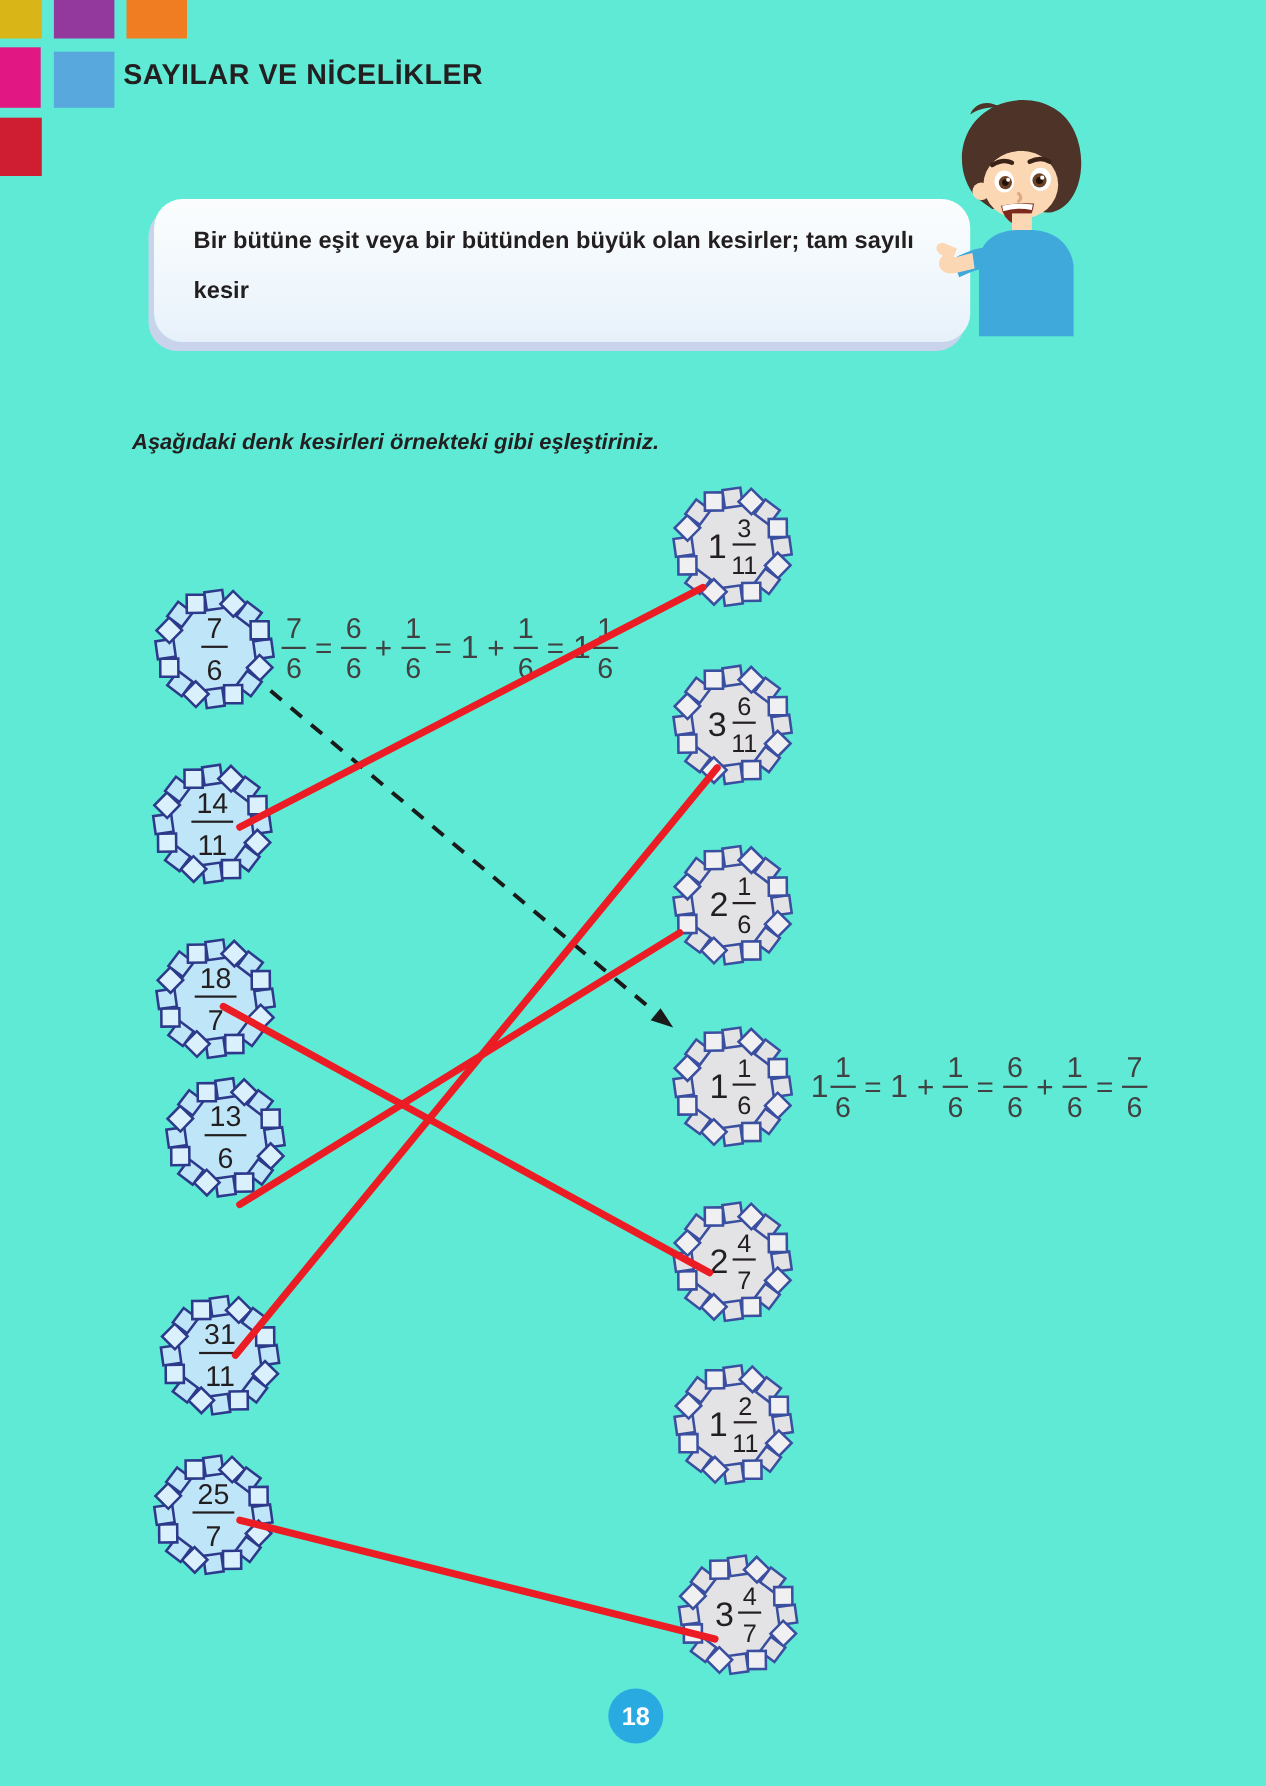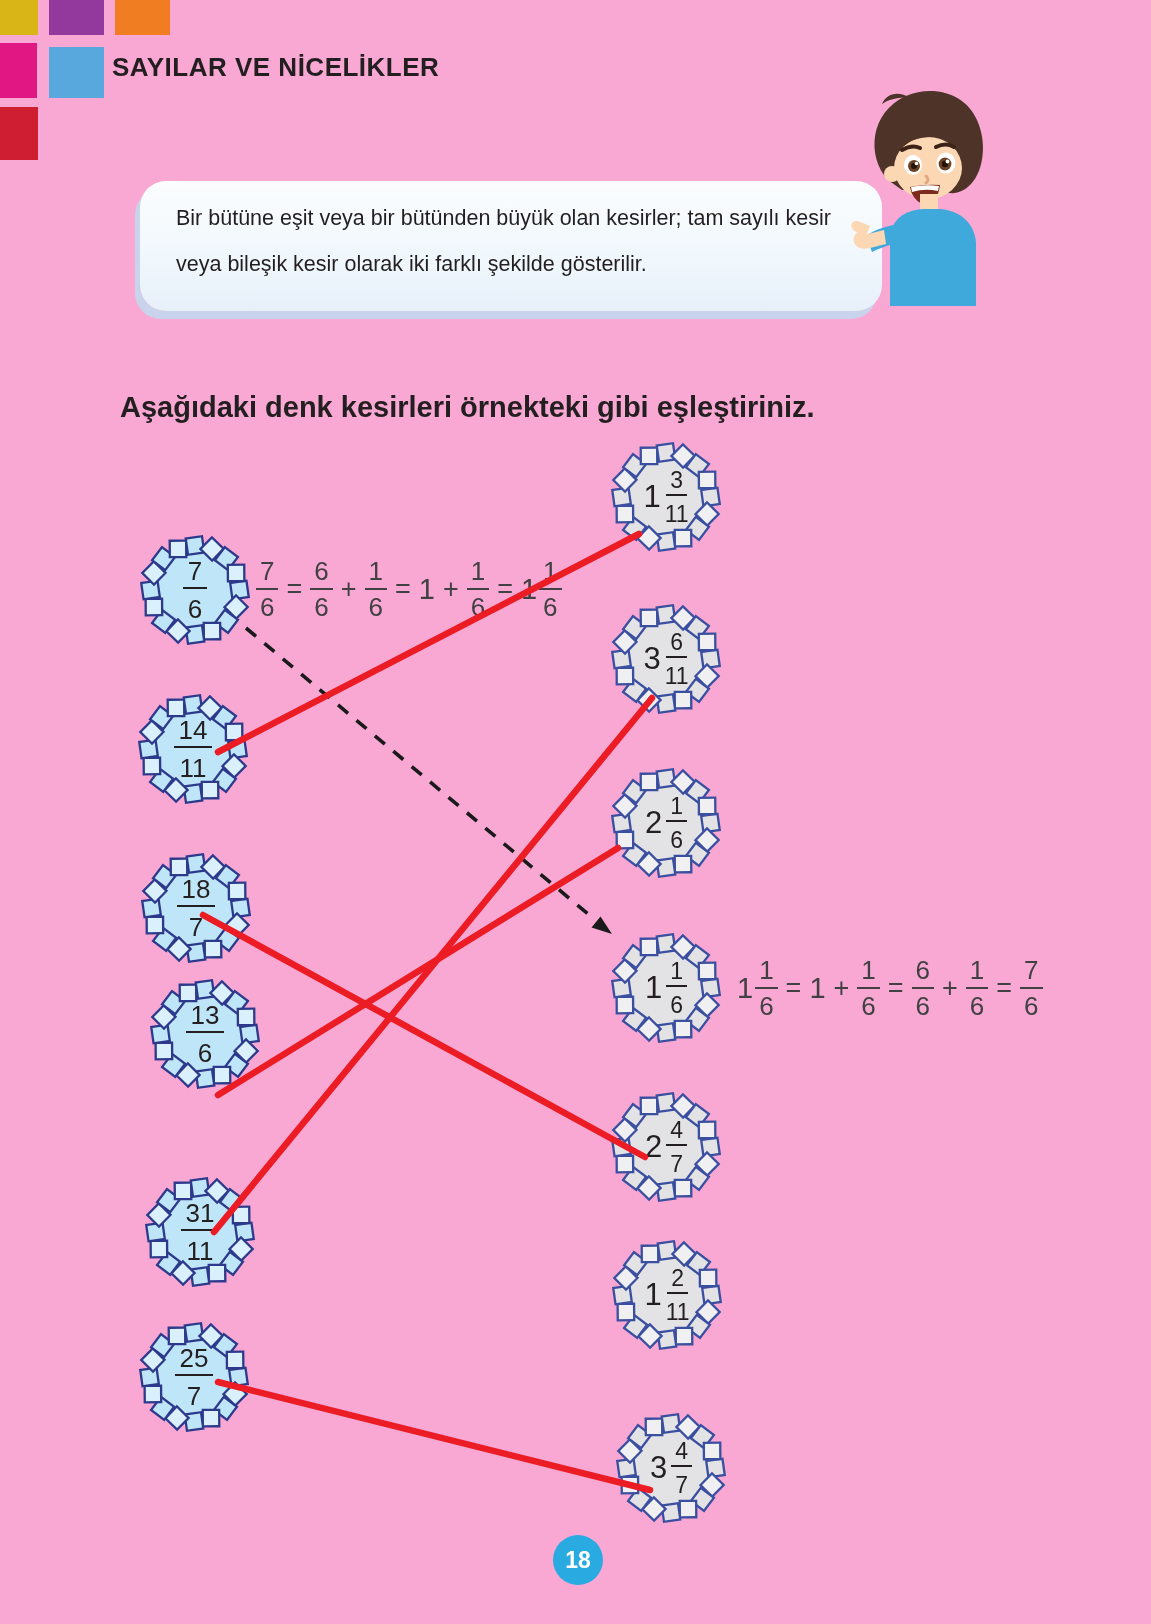--- a/index.html
+++ b/index.html
@@ -1,33 +1,33 @@
 <!DOCTYPE html>
 <html style="--square-yellow: #d9b517; --square-purple: #93399e; --square-orange: #f07d22; --square-magenta: #e11884; --square-blue: #58a8dd; --square-red: #cf1d31; --title-text: #231f20; --example-label: #3a4fa5; --example-icon-blue: #7cc5e8; --example-icon-pink: #d6569e; --callout-bg: #eef6fc; --callout-edge: #c9d3ec; --badge-left-fill: #bfe6f8; --badge-left-fill2: #daf1fd; --badge-left-stroke: #2d3a8c; --badge-right-fill: #e3e3e5; --badge-right-fill2: #f0f0f2; --badge-right-stroke: #3b4fa0; --fraction-text: #231f20; --equation-text: #414042; --match-line-red: #ec1c24; --dashed-line: #1a1a1a; --page-badge-bg: #29abe2; --page-badge-text: #ffffff; --boy-hair: #4e3428; --boy-skin: #fcd7b4; --boy-shirt: #3fa9dc;"><head>
 <meta charset="utf-8">
 <style>
   html,body{margin:0;padding:0;background:#fff;}
-  #page{position:relative;width:1151px;height:1624px;background:#f9a8d4;overflow:hidden;
+  #page{position:relative;width:1151px;height:1624px;background:#5eead4;overflow:hidden;
         font-family:"Liberation Sans","DejaVu Sans",sans-serif;color:var(--title-text,#231f20);}
   .sq{position:absolute;}
   .page-title{position:absolute;left:112px;top:52px;font-size:26px;font-weight:bold;
         letter-spacing:.5px;color:var(--title-text);}
   
   .callout{position:absolute;left:140px;top:181px;width:742px;height:130px;border-radius:26px;
         background:linear-gradient(180deg,#fbfdfe 0%,var(--callout-bg,#eef6fc) 70%,#e7f0fa 100%);
         box-shadow:-5px 8px 0 var(--callout-edge,#c9d3ec);z-index:2;}
-  .callout .txt{position:absolute;left:36px;top:14px;width:690px;font-size:21.5px;line-height:46px;}
+  .callout .txt{position:absolute;left:36px;top:14px;width:690px;font-size:21.5px;line-height:46px;font-weight:bold;}
   
   .boy{position:absolute;left:850px;top:84px;width:138px;height:222px;z-index:3;}
   
   .example-head{position:absolute;left:118px;top:328px;width:300px;height:52px;}
   .example-head .icon{position:absolute;left:0;top:2px;width:44px;height:48px;}
   .example-head .lbl{position:absolute;left:28px;top:6px;font-size:27px;font-weight:bold;
         color:var(--example-label,#3a4fa5);}
-  .instruction{position:absolute;left:120px;top:391px;font-size:29px;font-weight:bold;}
+  .instruction{position:absolute;left:120px;top:391px;font-size:20px;font-weight:bold;font-style:italic;}
   
   .badge{position:absolute;width:116px;height:116px;display:flex;align-items:center;justify-content:center;}
   .badge svg.rosette{position:absolute;inset:0;width:116px;height:116px;}
   .bfrac{position:relative;display:inline-flex;flex-direction:column;align-items:center;line-height:1;
         color:var(--fraction-text,#231f20);font-size:26px;}
   .bfrac .n{padding:0 5px 3px;border-bottom:2.5px solid var(--fraction-text,#231f20);}
   .bfrac .d{padding-top:7px;}
   .bmix{position:relative;display:inline-flex;align-items:center;color:var(--fraction-text,#231f20);}
   .bmix .whole{font-size:31px;margin-right:4px;}
   .bmix .bfrac{font-size:23px;}
@@ -62,21 +62,20 @@
   <div class="sq" style="left:115px;top:0;width:55px;height:35px;background:var(--square-orange)"></div>
   <div class="sq" style="left:0;top:43px;width:37px;height:55px;background:var(--square-magenta)"></div>
   <div class="sq" style="left:49px;top:47px;width:55px;height:51px;background:var(--square-blue)"></div>
   <div class="sq" style="left:0;top:107px;width:38px;height:53px;background:var(--square-red)"></div>
 
   <div class="page-title">SAYILAR VE NİCELİKLER</div>
 
   <div class="callout">
     <div class="txt">
       <div>Bir bütüne eşit veya bir bütünden büyük olan kesirler; tam sayılı kesir</div>
-      <div>veya bileşik kesir olarak iki farklı şekilde gösterilir.</div>
     </div>
   </div>
 
   <svg class="boy" viewBox="0 0 138 222">
     <path d="M38,96 C16,72 20,28 56,12 C84,0 116,10 127,36 C137,58 134,86 121,100 C112,110 99,112 91,105 L52,106 Z" fill="var(--boy-hair)"></path>
     <path d="M60,14 C48,6 36,10 32,20 C40,14 52,13 60,14 Z" fill="var(--boy-hair)"></path>
     <circle cx="42" cy="90" r="8" fill="var(--boy-skin)"></circle>
     <ellipse cx="78" cy="84" rx="34" ry="31" fill="var(--boy-skin)"></ellipse>
     <path d="M44,76 C42,44 72,28 94,34 C114,39 124,58 122,76 C112,60 98,53 80,53 C62,53 50,62 44,76 Z" fill="var(--boy-hair)"></path>
     <path d="M52,66 Q62,60 70,64" stroke="#3c2317" stroke-width="4" fill="none" stroke-linecap="round"></path>

